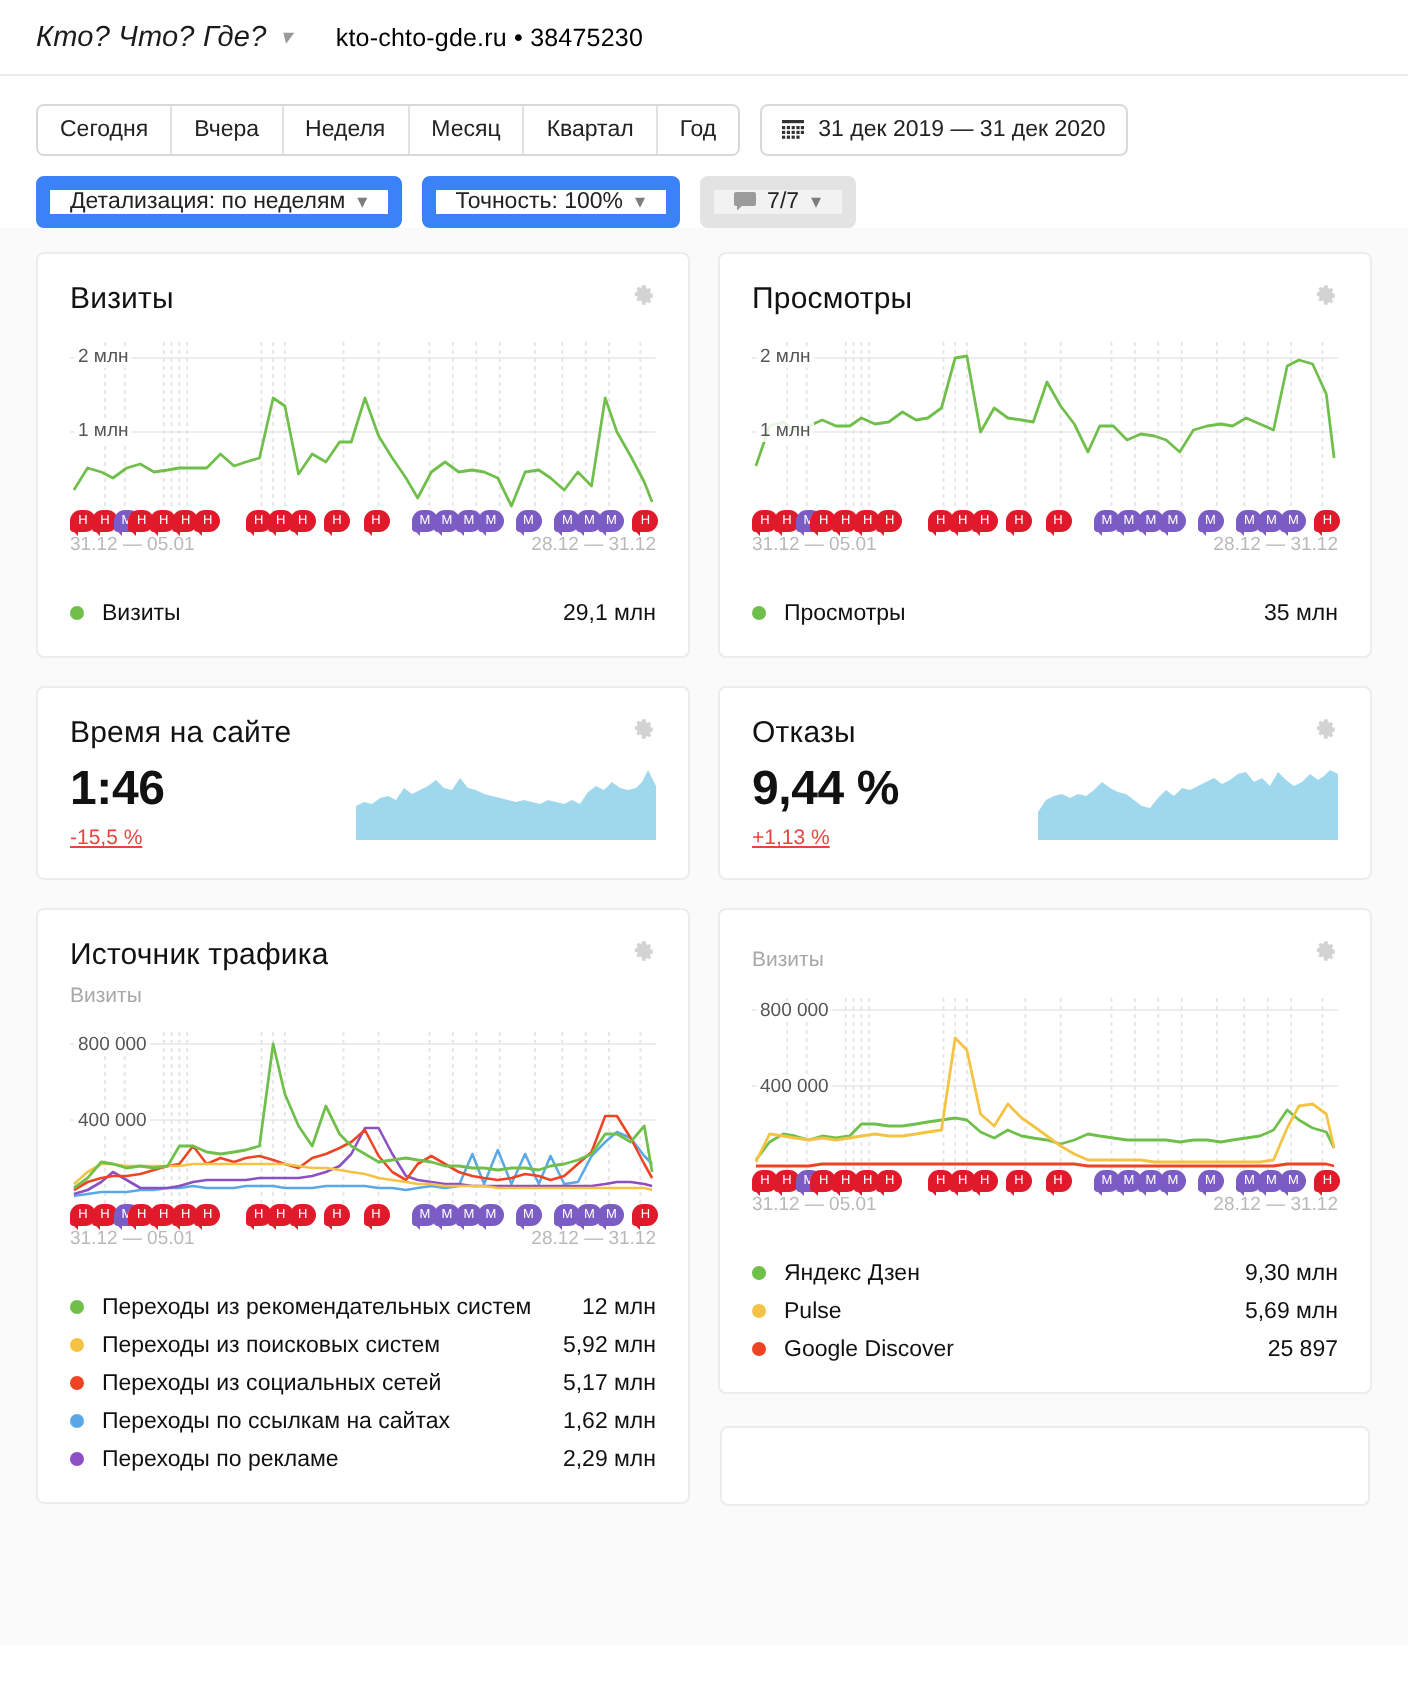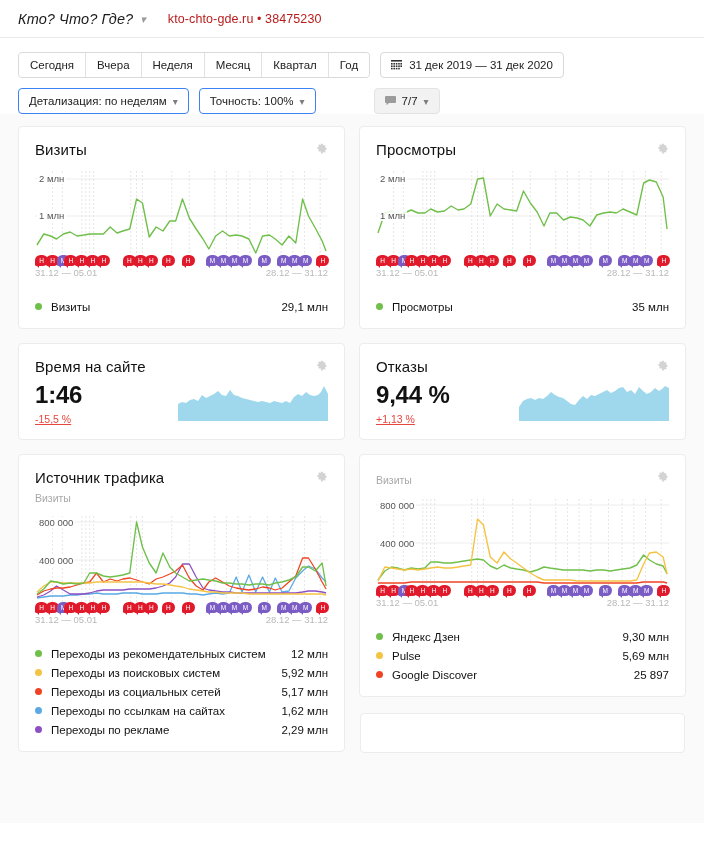--- a/index.html
+++ b/index.html
@@ -32,21 +32,21 @@
     display:inline-block;
     margin-left: 7px;
     color: #9a9a9a;
     font-size: 11px;
     position: relative;
     top: -1px;
   }
   .site-meta {
     margin-left: 22px;
     font-size: 12.5px;
-    color: #b91c1c;
+    color: #000000;
     letter-spacing: .1px;
   }
 
   
   .toolbar {
     padding: 14px 18px 0 18px;
     background: #fff;
   }
   .row1 { display:flex; align-items:center; }
   .seg {
@@ -80,33 +80,33 @@
     color:#222;
     background:#fff;
     cursor: pointer;
     white-space: nowrap;
   }
   .cal-icon { margin-right: 7px; display:flex; align-items:center; }
 
   .row2 { display:flex; align-items:center; margin-top: 10px; }
   .pill {
     height: 26px;
-    border: 1px solid #3b82f6;
+    border: 7px solid #3b82f6;
     border-radius: 4px;
     display:flex; align-items:center;
     padding: 0 10px;
     font-size: 11.5px;
     color:#222;
     background:#fff;
     margin-right: 10px;
     cursor:pointer;
     white-space: nowrap;
   }
   .pill .caret2 { margin-left:6px; color:#7d7d7d; font-size:10px; }
-  .pill.gray { background:#f2f2f2; border-color:#e3e3e3;margin-left:48px; }
+  .pill.gray { background:#f2f2f2; border-color:#e3e3e3; }
   .bubble-icon { margin-right:6px; display:flex; align-items:center; }
 
   
   .page {
     background: #fafafa;
     padding: 12px 18px 0 18px;
     height: calc(841px - 132px);
     overflow: hidden;
   }
   .grid {

